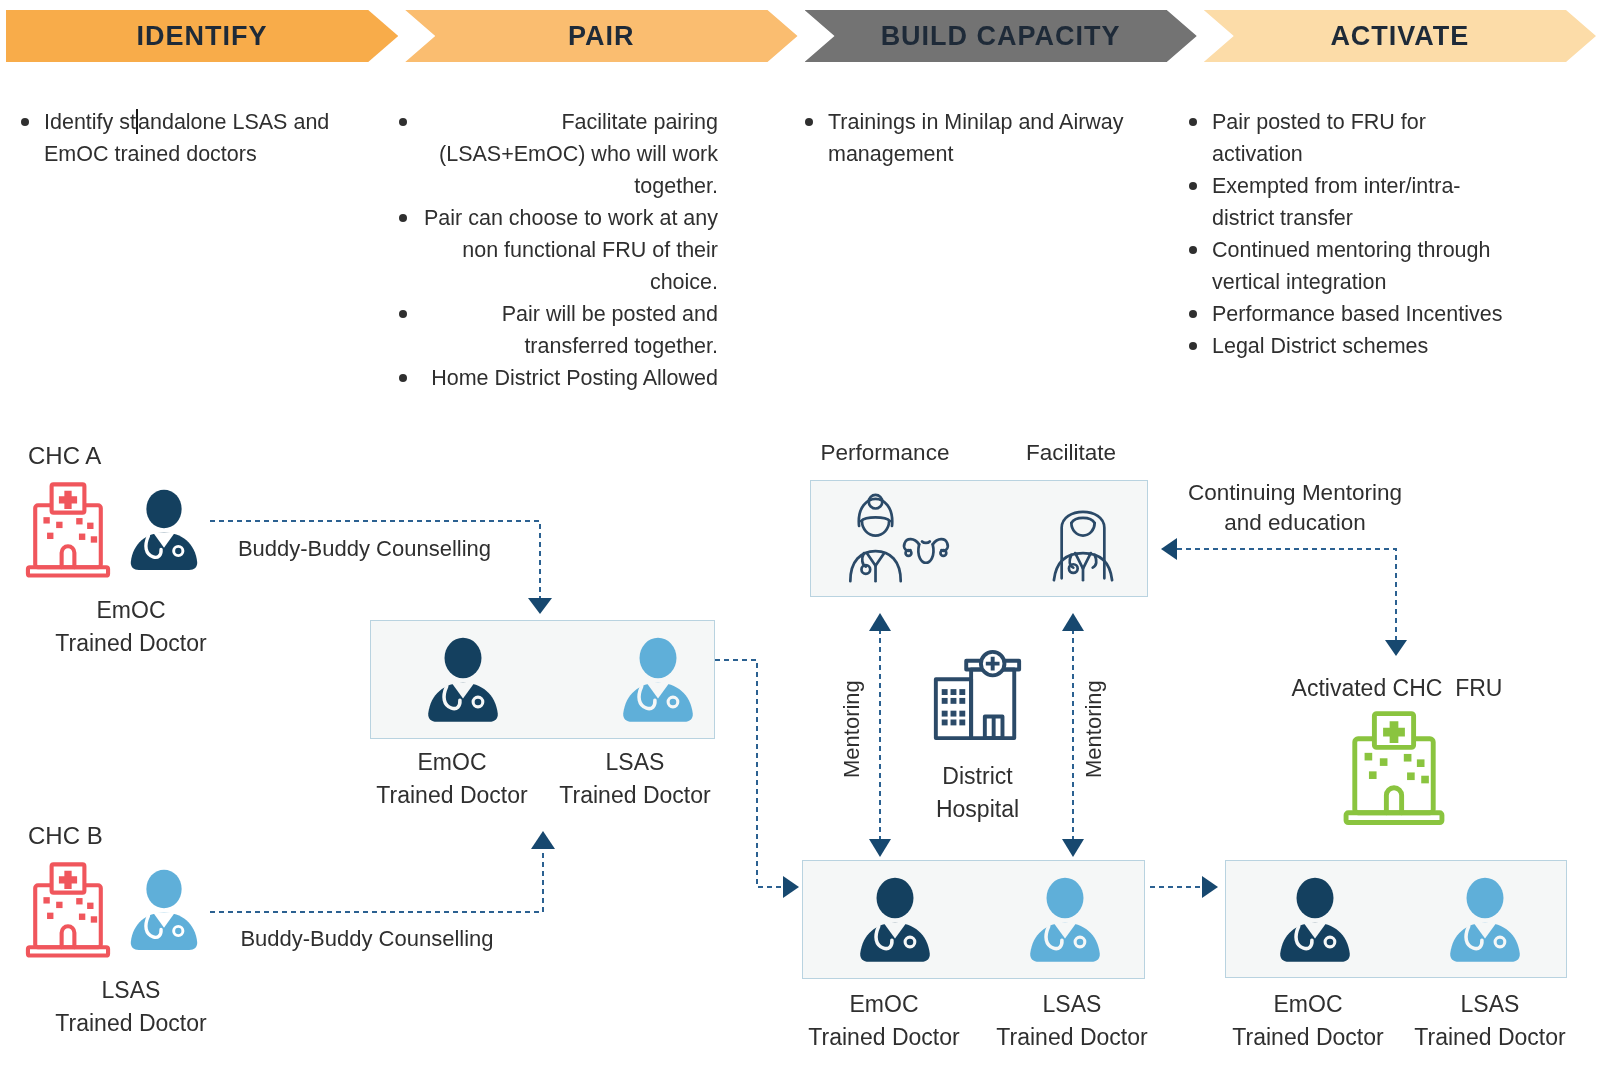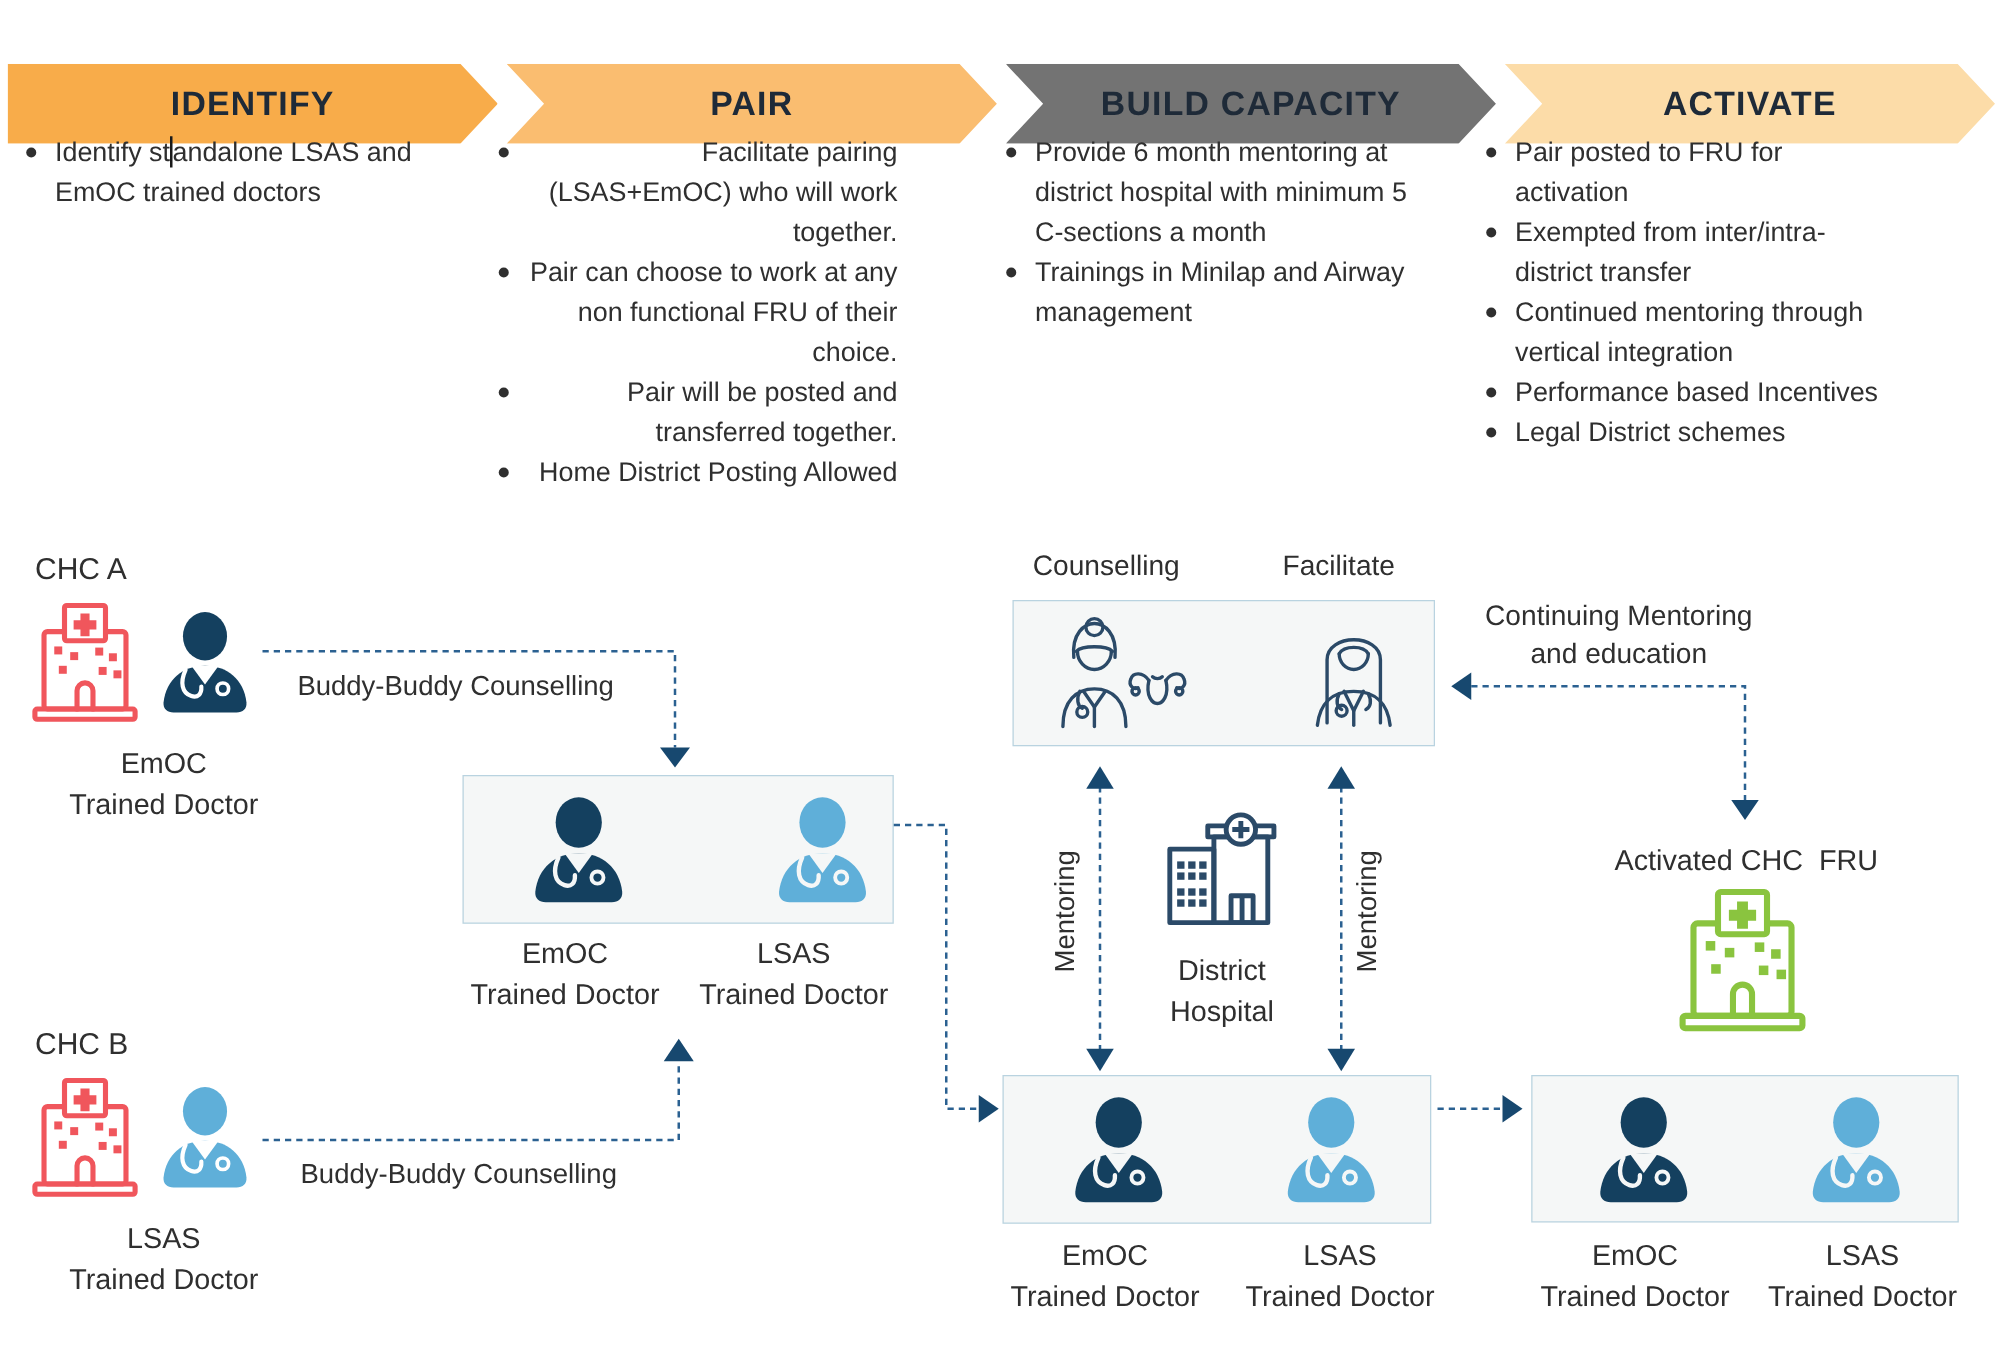--- a/index.html
+++ b/index.html
@@ -1,21 +1,21 @@
 <!DOCTYPE html>
 <html><head>
 <meta charset="utf-8">
 <style>
   html,body{margin:0;padding:0;background:#fff;}
   body{width:1600px;height:1077px;position:relative;overflow:hidden;
        font-family:"Liberation Sans","DejaVu Sans",sans-serif;color:#2f2f2f;}
   .abs{position:absolute;}
 
   
-  .banner{position:absolute;left:6px;top:10px;width:1590px;height:64px;display:flex;gap:7px;margin-top:41px;}
+  .banner{position:absolute;left:6px;top:10px;width:1590px;height:52px;display:flex;gap:7px;}
   .chevron{flex:1;display:flex;align-items:center;justify-content:center;
            clip-path:polygon(0 0,calc(100% - 30px) 0,100% 50%,calc(100% - 30px) 100%,0 100%,30px 50%);}
   .chevron.first{clip-path:polygon(0 0,calc(100% - 30px) 0,100% 50%,calc(100% - 30px) 100%,0 100%);}
   .chevron span{font-size:27px;font-weight:bold;letter-spacing:1px;color:#1e2a38;}
 
   
   .col{position:absolute;top:106px;}
   .col ul{margin:0;padding:0;list-style:none;}
   .col li{position:relative;padding-left:26px;font-size:21.5px;line-height:32px;}
   .col li::before{content:"";position:absolute;left:3px;top:12px;width:8px;height:8px;
@@ -155,21 +155,20 @@
 <div class="col" style="left:396px;width:322px;text-align:right;">
   <ul>
     <li>Facilitate pairing (LSAS+EmOC) who will work together.</li>
     <li>Pair can choose to work at any non functional FRU of their choice.</li>
     <li>Pair will be posted and transferred together.</li>
     <li>Home District Posting Allowed</li>
   </ul>
 </div>
 <div class="col" style="left:802px;width:330px;">
   <ul>
-    <li>Provide 6 month mentoring at district hospital with minimum 5 C-sections a month</li>
     <li>Trainings in Minilap and Airway management</li>
   </ul>
 </div>
 <div class="col" style="left:1186px;width:320px;">
   <ul>
     <li>Pair posted to FRU for activation</li>
     <li>Exempted from inter/intra-district transfer</li>
     <li>Continued mentoring through vertical integration</li>
     <li>Performance based Incentives</li>
     <li>Legal District schemes</li>
@@ -226,21 +225,21 @@
       <use href="#ic-doctor"></use>
     </svg>
   </div>
 <div class="caption" style="left:36px;top:974px;width:190px;">
   <div>LSAS</div>
   <div>Trained Doctor</div>
 </div>
 
 <div class="small-label" style="left:222px;top:924px;width:290px;">Buddy-Buddy Counselling</div>
 
-<div class="small-label" style="left:785px;top:438px;width:200px;font-size:22.5px;">Counselling</div>
+<div class="small-label" style="left:785px;top:438px;width:200px;font-size:22.5px;">Performance</div>
 <div class="small-label" style="left:971px;top:438px;width:200px;font-size:22.5px;">Facilitate</div>
 <div class="pairbox" style="left:810px;top:480px;width:338px;height:117px;">
   <div class="icon lineart" style="left:18px;top:10px;width:126px;height:97px;">
       <svg>
         <use href="#ic-gyn"></use>
       </svg>
     </div>
   <div class="icon lineart" style="left:222px;top:10px;width:100px;height:97px;">
       <svg>
         <use href="#ic-anesth"></use>

